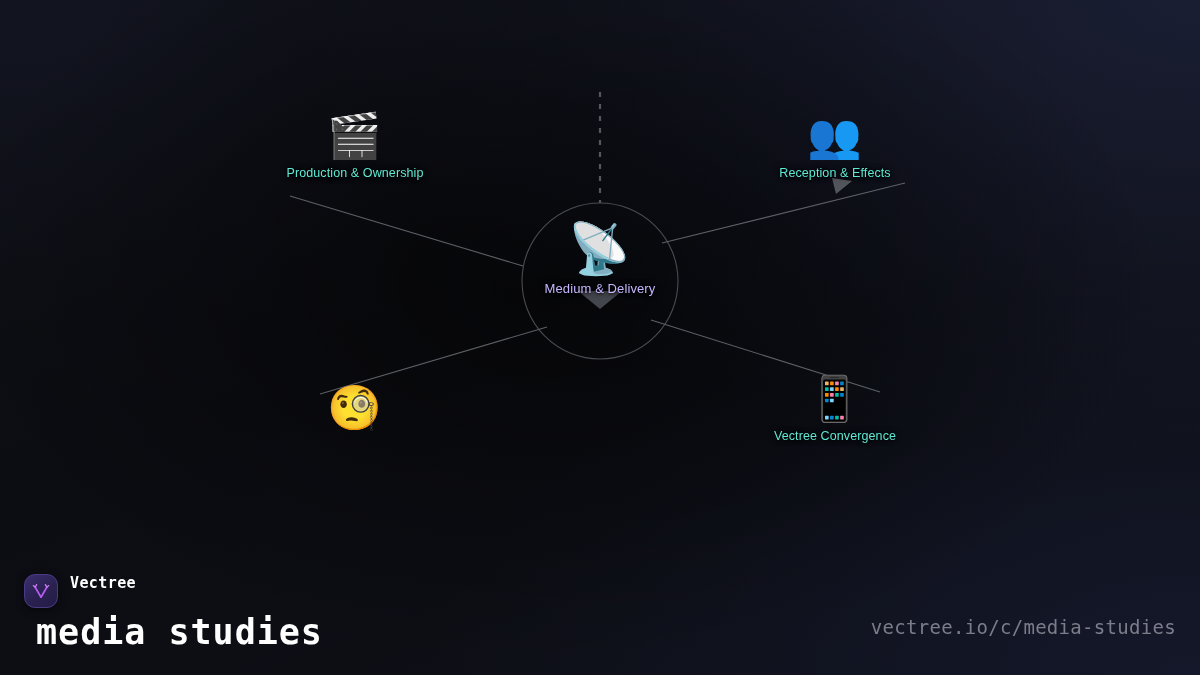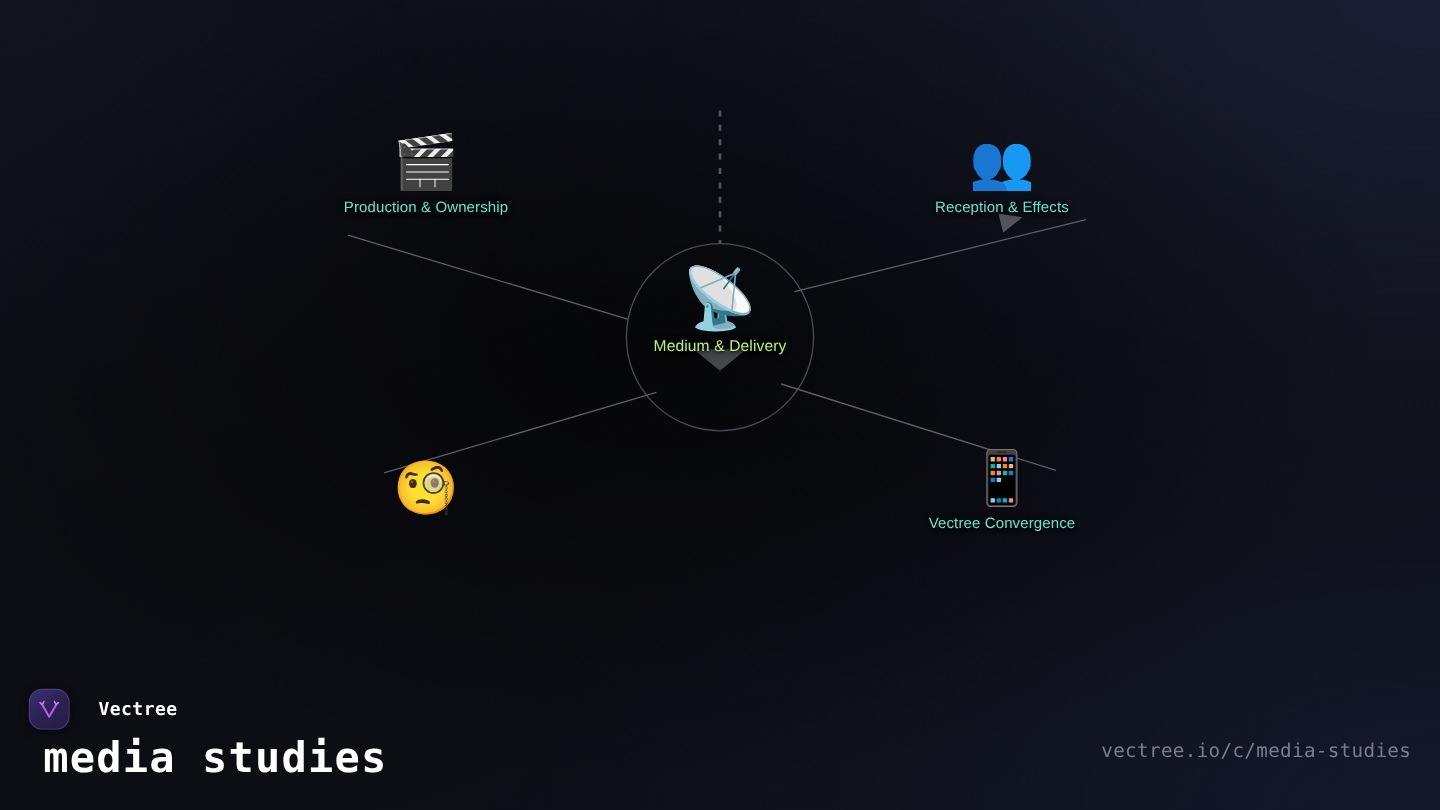--- a/index.html
+++ b/index.html
@@ -33,45 +33,45 @@
   .node .emoji{
     font-size:44px; line-height:52px; display:block;
     font-family:"DejaVu Sans", sans-serif;
   }
   .node .label{
     display:block; margin-top:4px;
     font-size:12.5px; color:#5eead4; letter-spacing:.1px;
     text-shadow:0 1px 3px rgba(0,0,0,.95), 0 0 6px rgba(0,0,0,.9);
   }
   .node.center .emoji{ font-size:50px; line-height:56px; }
-  .node.center .label{ font-size:13px; color:#bef264; }
+  .node.center .label{ font-size:13px; color:#c4b5fd; }
 
   
   #footer{ position:absolute; left:0; bottom:0; width:1200px; height:115px; }
-  #brand{ position:absolute; left:24px; top:14px; display:flex; align-items:center; gap:24px; }
+  #brand{ position:absolute; left:24px; top:14px; display:flex; align-items:flex-start; gap:12px; }
   #brand-mark{
     width:34px; height:34px; border-radius:11px;
     background:linear-gradient(145deg,#3c2e6e 0%,#2a2150 55%,#241c45 100%);
     border:1px solid #4b3a86;
     display:flex; align-items:center; justify-content:center;
     box-shadow:0 2px 7px rgba(0,0,0,.5);
   }
   #brand-name{
     font-family:"DejaVu Sans Mono","Liberation Mono",monospace;
     font-size:15px; font-weight:bold; color:#ffffff; letter-spacing:.4px;
   }
   #deck-title{
     position:absolute; left:36px; top:52px;
     font-family:"DejaVu Sans Mono","Liberation Mono",monospace;
     font-size:35px; font-weight:bold; color:#ffffff; letter-spacing:1px;
   }
   #deck-url{
     position:absolute; right:24px; top:56px;
     font-family:"DejaVu Sans Mono","Liberation Mono",monospace;
-    font-size:16px; color:#7b7d8a; letter-spacing:.3px;
+    font-size:19px; color:#7b7d8a; letter-spacing:.3px;
   }
 </style>
 </head>
 <body>
 
 <div id="bg-base"></div>
 <div id="bg-vignette"></div>
 
 <div id="graph">
 

